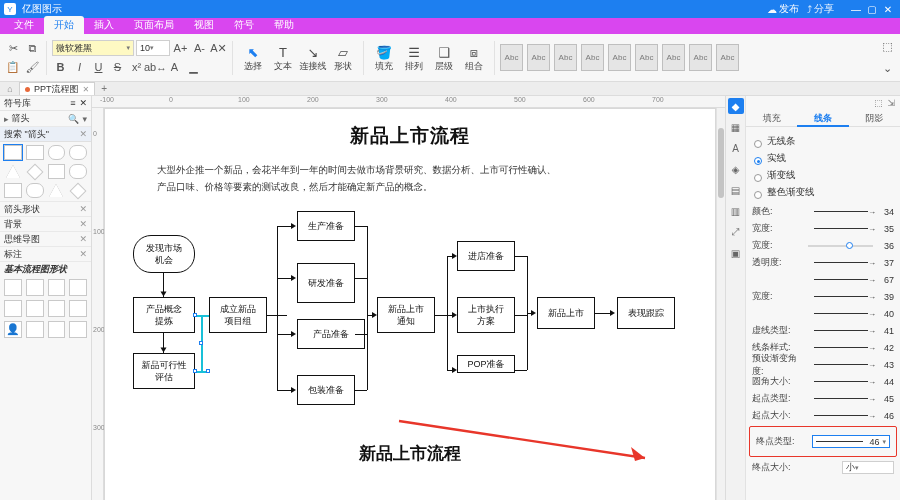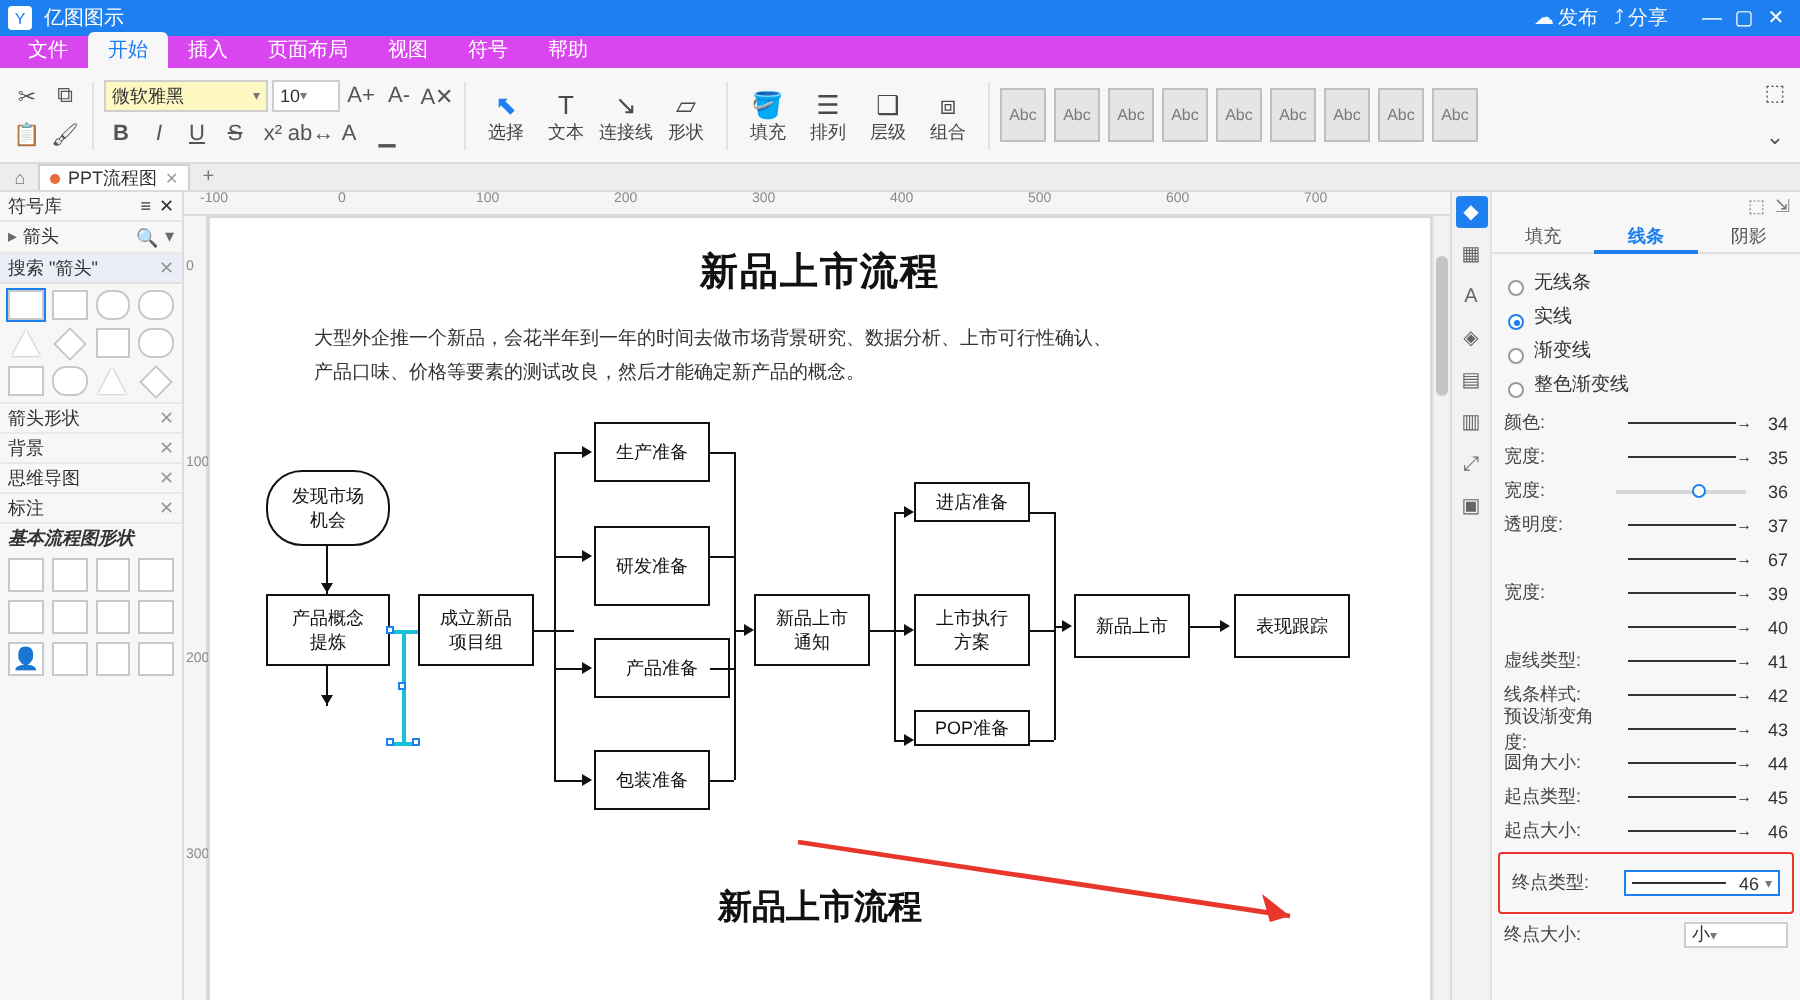--- a/index.html
+++ b/index.html
@@ -422,33 +422,35 @@
             <div class="slide-title">新品上市流程</div>
             <div class="slide-desc" style="white-space:pre-line">大型外企推一个新品，会花半年到一年的时间去做市场背景研究、数据分析、上市可行性确认、
 产品口味、价格等要素的测试改良，然后才能确定新产品的概念。</div>
 
             <div class="flow">
 
               <div class="node round" style="left:28px; top:32px; width:62px; height:38px; white-space:pre-line">发现市场
 机会</div>
               <div class="node" style="left:28px; top:94px; width:62px; height:36px; white-space:pre-line">产品概念
 提炼</div>
+              <div class="node" style="left:28px; top:150px; width:62px; height:36px; white-space:pre-line">新品可行性
+评估</div>
 
               <div class="node" style="left:104px; top:94px; width:58px; height:36px; white-space:pre-line">成立新品
 项目组</div>
 
               <div class="node" style="left:192px; top:8px; width:58px; height:30px">生产准备</div>
               <div class="node" style="left:192px; top:60px; width:58px; height:40px">研发准备</div>
               <div class="node" style="left:192px; top:116px; width:68px; height:30px">产品准备</div>
               <div class="node" style="left:192px; top:172px; width:58px; height:30px">包装准备</div>
 
               <div class="node" style="left:272px; top:94px; width:58px; height:36px; white-space:pre-line">新品上市
 通知</div>
 
-              <div class="node" style="left:352px; top:38px; width:58px; height:20px">进店准备</div>
+              <div class="node" style="left:352px; top:38px; width:58px; height:30px">进店准备</div>
               <div class="node" style="left:352px; top:94px; width:58px; height:36px; white-space:pre-line">上市执行
 方案</div>
               <div class="node" style="left:352px; top:152px; width:58px; height:18px">POP准备</div>
 
               <div class="node" style="left:432px; top:94px; width:58px; height:32px">新品上市</div>
               <div class="node" style="left:512px; top:94px; width:58px; height:32px">表现跟踪</div>
 
               <div class="vline" style="left:58px; top:70px; height:24px"></div>
               <div class="arrowh" style="left:56px; top:88px; transform:rotate(90deg)"></div>
               <div class="vline" style="left:58px; top:130px; height:20px"></div>

